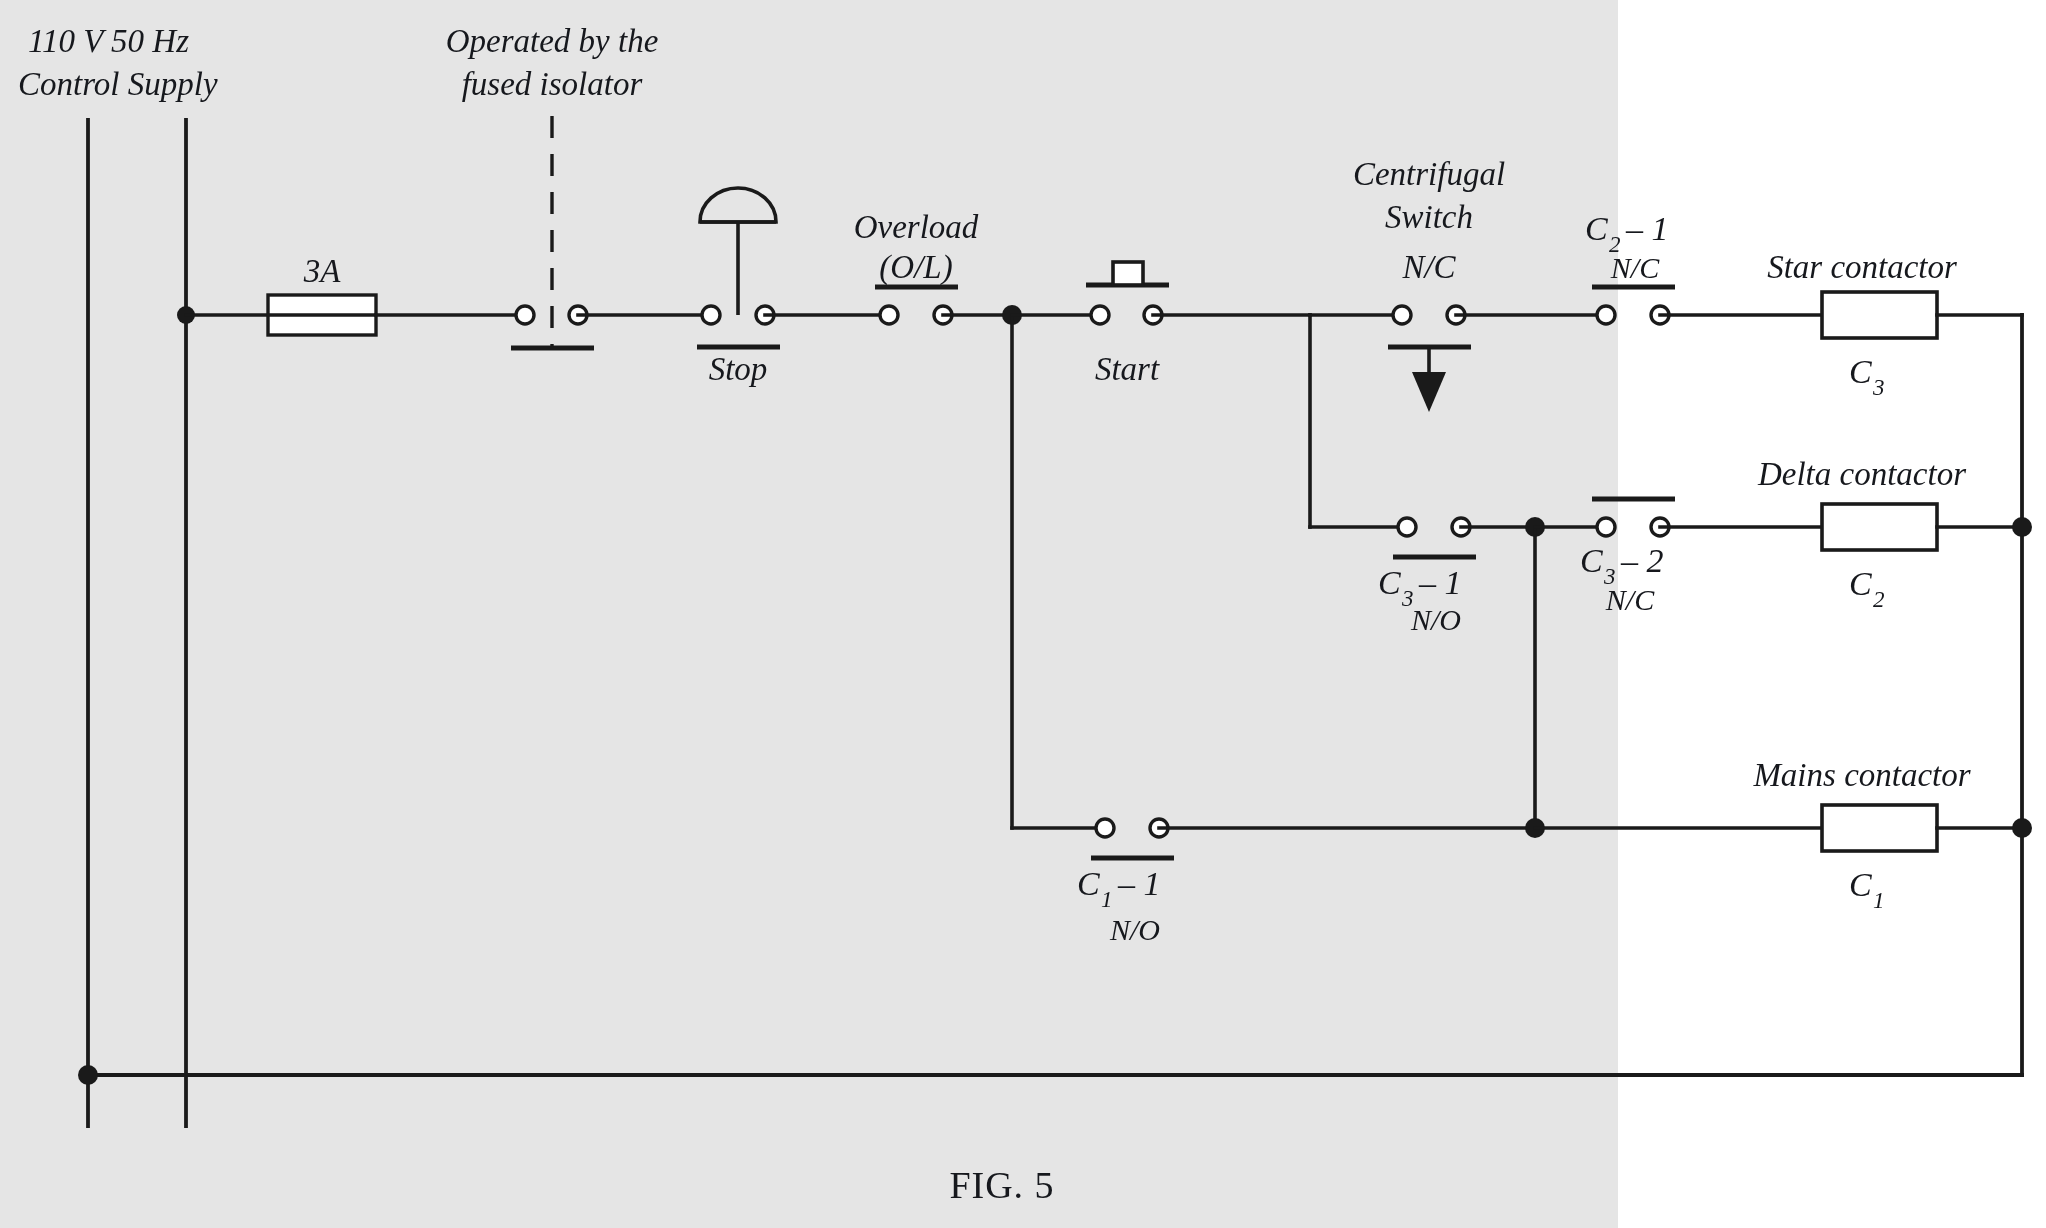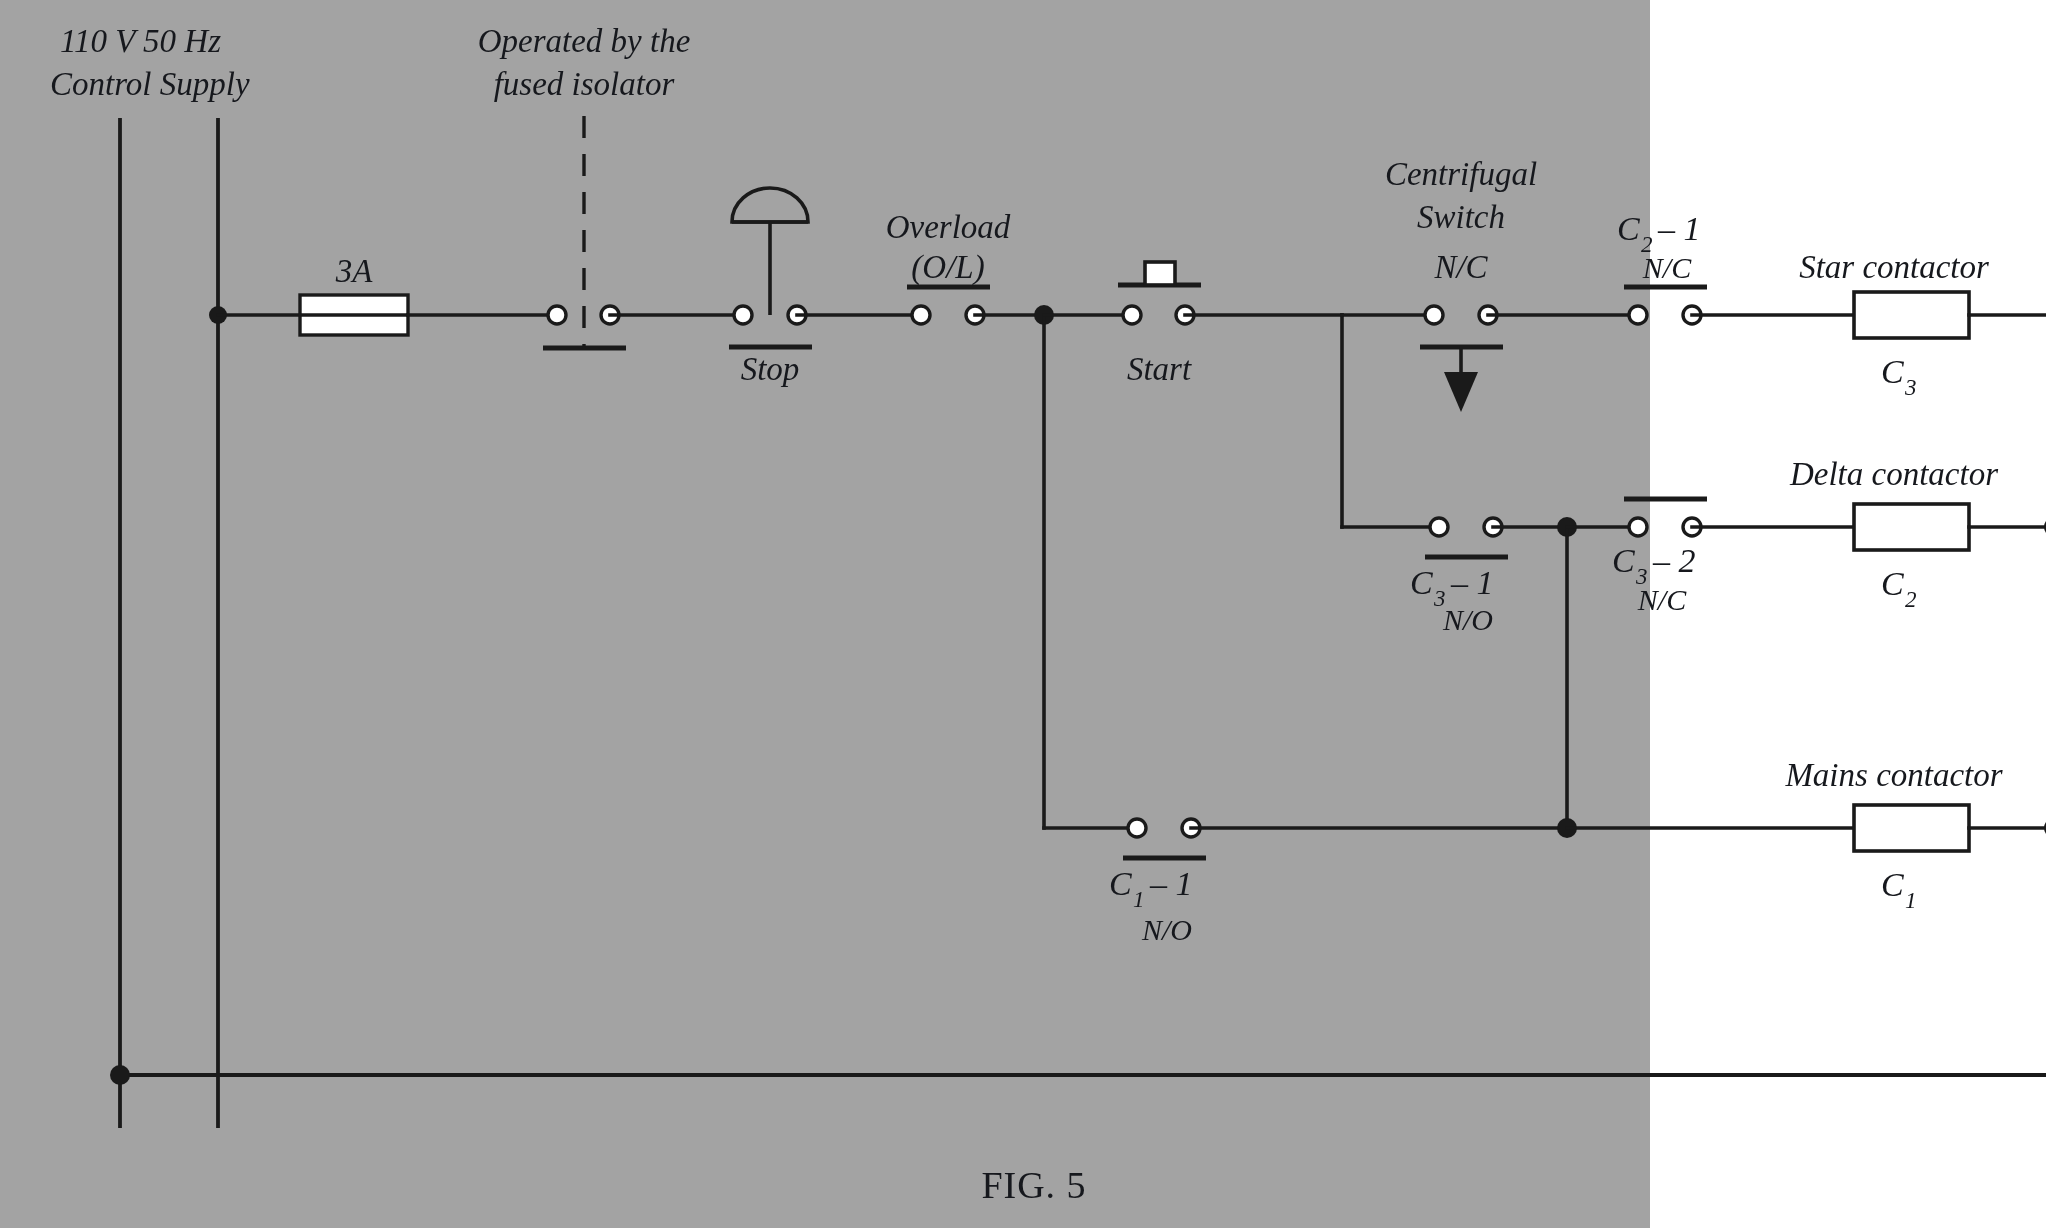--- a/index.html
+++ b/index.html
@@ -11,22 +11,21 @@
   body {
     width: 2046px;
     height: 1228px;
     overflow: hidden;
     font-family: "Liberation Serif", "DejaVu Serif", serif;
   }
   #diagram-root {
     position: relative;
     width: 1618px;
     height: 1228px;
-    background: #a3a3a3;
-    padding-left: 32px;
+    background: #e5e5e5;
   }
   svg.circuit {
     display: block;
     width: 2046px;
     height: 1228px;
   }
   
   .wire {
     stroke: #1a1a1a;
     stroke-width: 3.6;

